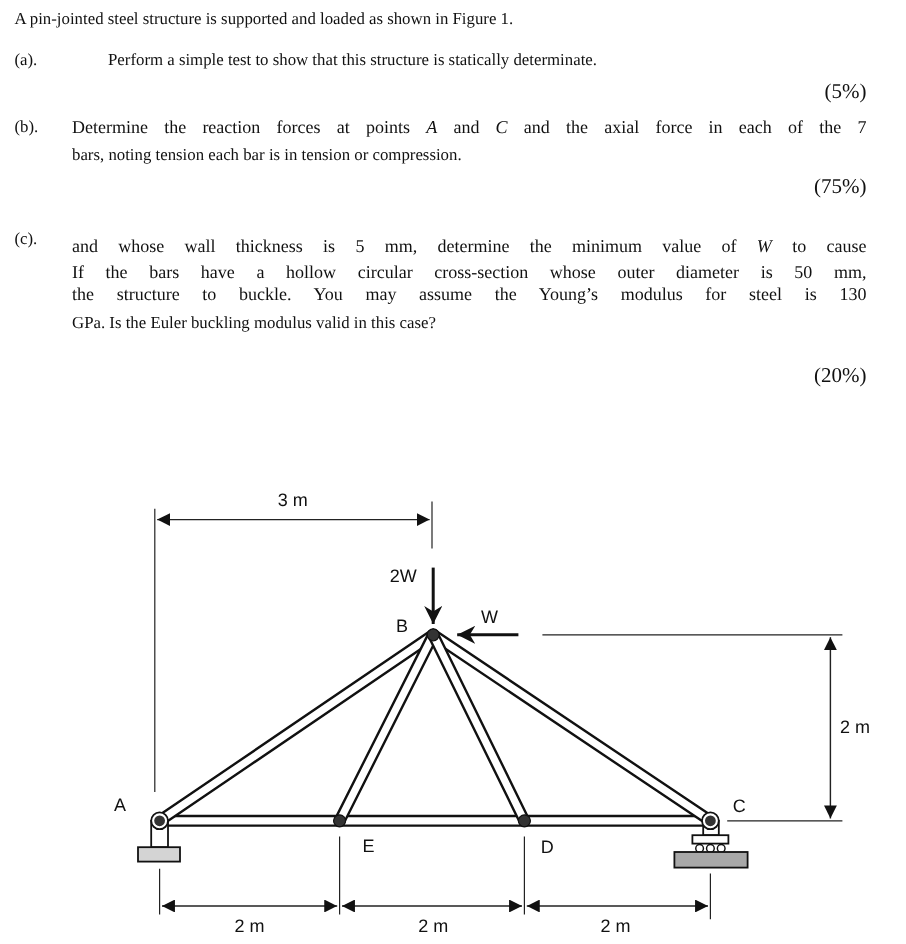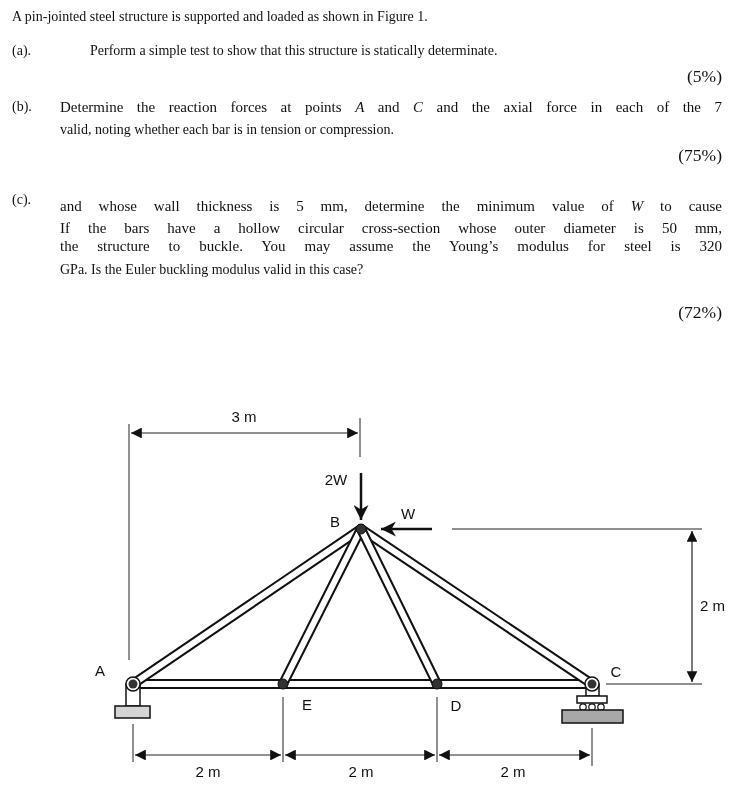--- a/index.html
+++ b/index.html
@@ -17,29 +17,29 @@
 <body>
 
 <div class="line" style="left:12px; top:6px;">A pin-jointed steel structure is supported and loaded as shown in Figure 1.</div>
 
 <div class="line" style="left:12px; top:40px;">(a).</div>
 <div class="line" style="left:60px; top:40px;margin-left:30px;">Perform a simple test to show that this structure is statically determinate.</div>
 <div class="marks" style="top:66px;">(5%)</div>
 
 <div class="line" style="left:12px; top:96px;">(b).</div>
 <div class="just" style="top:95px;"><span>Determine the reaction forces at points </span><span class="it">A</span><span> and </span><span class="it">C</span><span> and the axial force in each of the 7</span></div>
-<div class="line" style="left:60px; top:119px;">valid, noting whether each bar is in tension or compression.</div>
+<div class="line" style="left:60px; top:119px;">bars, noting tension each bar is in tension or compression.</div>
 <div class="marks" style="top:145px;">(75%)</div>
 
 <div class="line" style="left:12px; top:189px;">(c).</div>
 <div class="just" style="top:188px;margin-top:28px;">If the bars have a hollow circular cross-section whose outer diameter is 50 mm,</div>
 <div class="just" style="top:194px;"><span>and whose wall thickness is 5 mm, determine the minimum value of </span><span class="it">W</span><span> to cause</span></div>
-<div class="just" style="top:234px;">the structure to buckle.  You may assume the Young’s modulus for steel is 320</div>
+<div class="just" style="top:234px;">the structure to buckle.  You may assume the Young’s modulus for steel is 130</div>
 <div class="line" style="left:60px; top:259px;">GPa. Is the Euler buckling modulus valid in this case?</div>
-<div class="marks" style="top:302px;">(72%)</div>
+<div class="marks" style="top:302px;">(20%)</div>
 
 <svg id="figure" width="755" height="787" viewBox="0 0 755 787">
   <defs>
     <marker id="arrowhead" viewBox="0 0 10 10" refX="10" refY="5" markerWidth="9" markerHeight="9" orient="auto-start-reverse">
       <path d="M0,0 L10,5 L0,10 z" fill="#111"></path>
     </marker>
     <marker id="arrowload" viewBox="0 0 10 10" refX="10" refY="5" markerWidth="6" markerHeight="6" orient="auto">
       <path d="M0,0 L10,5 L0,10 L3,5 z" fill="#111"></path>
     </marker>
   </defs>

